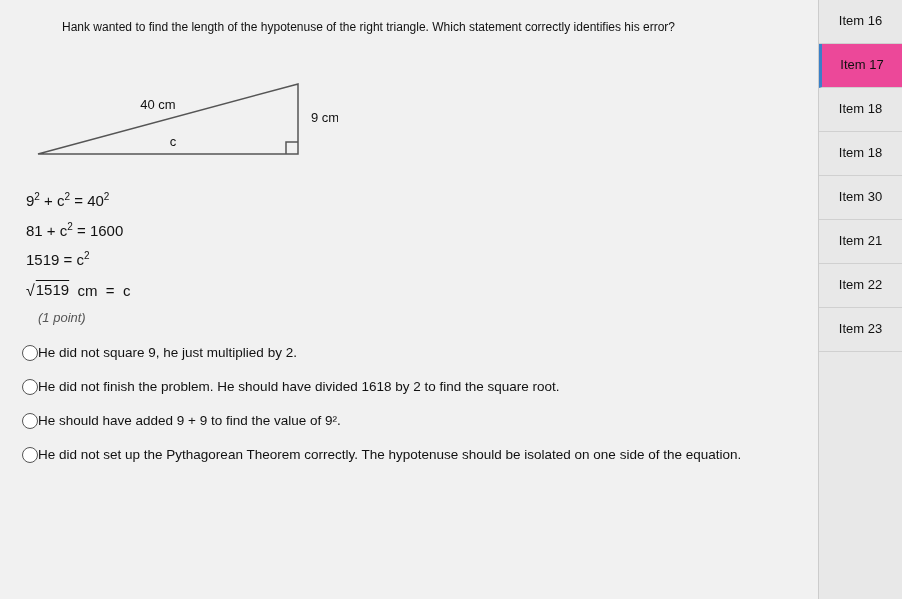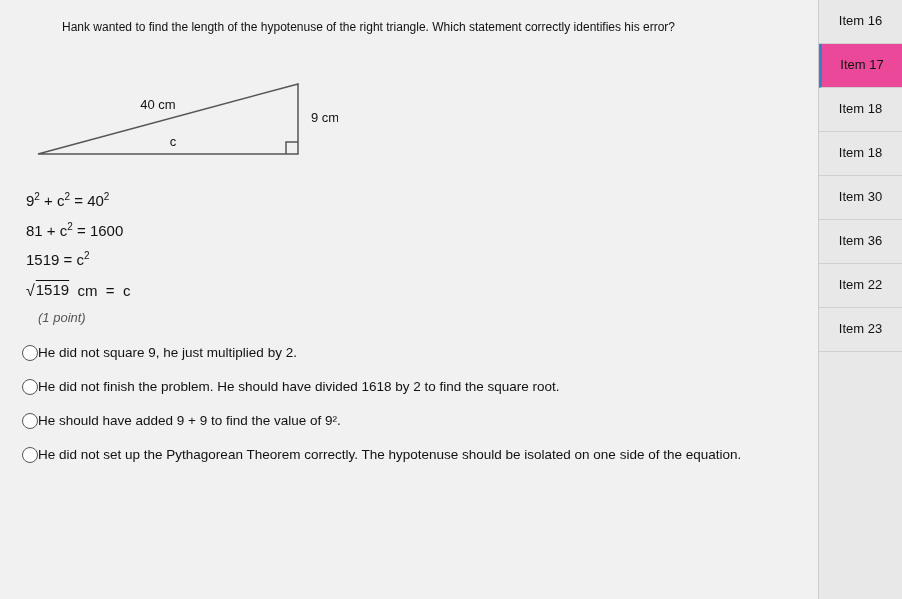--- a/index.html
+++ b/index.html
@@ -197,16 +197,16 @@
 
   </div>
 </div>
 
 <div class="sidebar">
   <div class="sidebar-item">Item 16</div>
   <div class="sidebar-item active">Item 17</div>
   <div class="sidebar-item">Item 18</div>
   <div class="sidebar-item">Item 18</div>
   <div class="sidebar-item">Item 30</div>
-  <div class="sidebar-item">Item 36</div>
+  <div class="sidebar-item">Item 21</div>
   <div class="sidebar-item">Item 22</div>
   <div class="sidebar-item partial-visible">Item 23</div>
 </div>
 
 </body></html>

